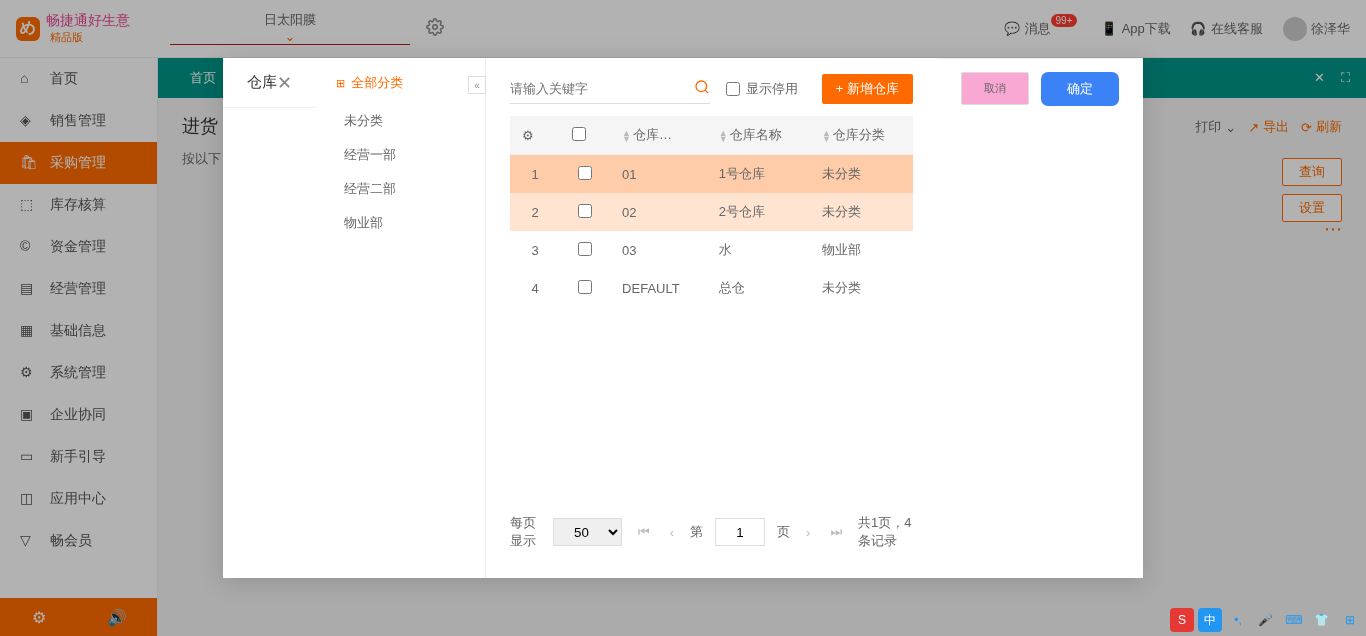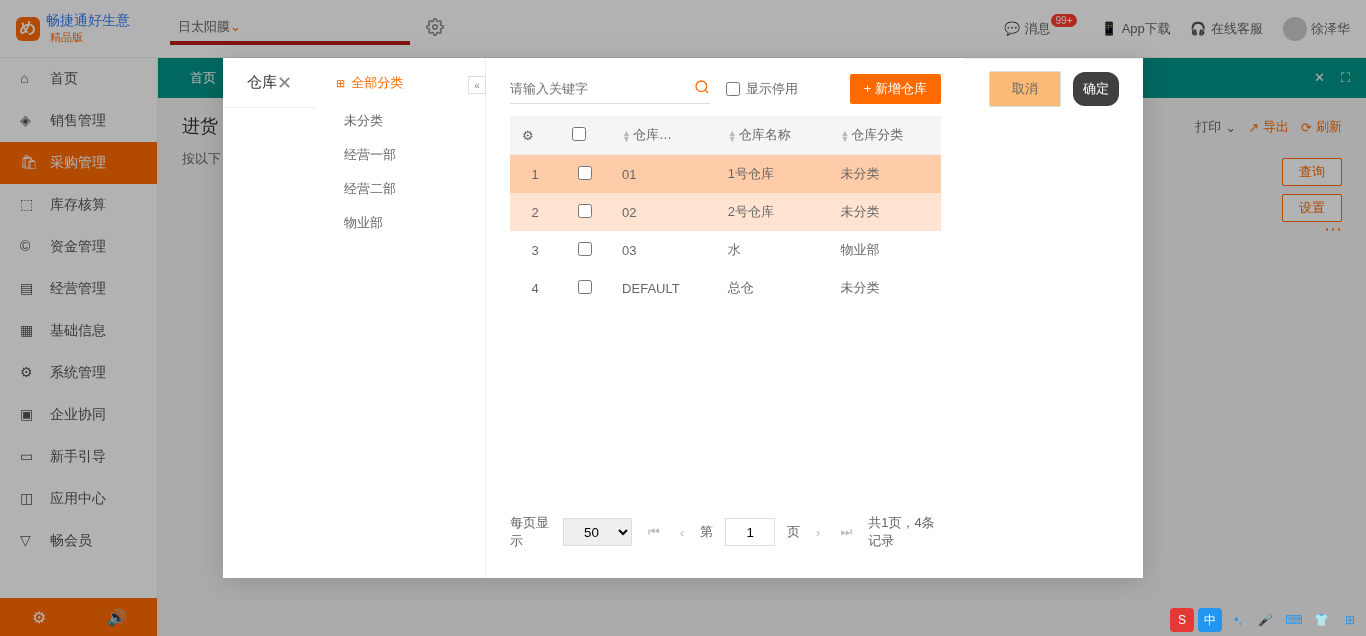--- a/index.html
+++ b/index.html
@@ -2,23 +2,23 @@
 <html><head>
   <meta charset="utf-8">
   <style>
     * { margin: 0; padding: 0; box-sizing: border-box; font-family: -apple-system, BlinkMacSystemFont, "Segoe UI", "Microsoft YaHei", sans-serif; }
     body { width: 1366px; height: 636px; overflow: hidden; background: #fff; position: relative; }
     
     
     .top-header { height: 58px; display: flex; align-items: center; padding: 0 16px; border-bottom: 1px solid #eee; }
     .logo { display: flex; align-items: center; gap: 6px; }
     .logo-icon { width: 24px; height: 24px; background: #ff6a00; border-radius: 6px; display: flex; align-items: center; justify-content: center; color: #fff; font-weight: bold; font-size: 16px; }
-    .logo-text { color: #3b82f6; font-size: 14px; font-weight: 500; }
+    .logo-text { color: #ec4899; font-size: 14px; font-weight: 500; }
     .logo-sub { color: #ff6a00; font-size: 11px; margin-left: 4px; }
-    .dropdown-input { margin-left: 40px; width: 240px; height: 32px; border: none; border-bottom: 4px solid #b91c1c; display: flex; align-items: center; justify-content: flex-start; padding: 0 8px; color: #666; font-size: 13px; }
+    .dropdown-input { margin-left: 40px; width: 240px; height: 32px; border: none; border-bottom: 1px solid #b91c1c; display: flex; align-items: center; justify-content: flex-end; padding: 0 8px; color: #666; font-size: 13px; flex-direction: column; }
     .gear-btn { margin-left: 16px; color: #888; cursor: pointer; }
     .primary-btn { margin-left: 16px; background: #ff6a00; color: #fff; padding: 8px 18px; border: none; border-radius: 2px; font-size: 13px; cursor: pointer; }
     .header-right { margin-left: auto; display: flex; align-items: center; gap: 20px; color: #666; font-size: 13px; }
     .header-item { display: flex; align-items: center; gap: 4px; cursor: pointer; }
     .badge { background: #ff3b30; color: #fff; font-size: 10px; padding: 1px 5px; border-radius: 8px; position: relative; top: -8px; left: -4px; }
     .avatar { width: 24px; height: 24px; background: #ccc; border-radius: 50%; }
     
     
     .left-sidebar { position: absolute; left: 0; top: 58px; bottom: 0; width: 158px; background: #fff; border-right: 1px solid #eee; display: flex; flex-direction: column; }
     .nav-item { display: flex; align-items: center; gap: 12px; padding: 12px 20px; color: #555; font-size: 14px; cursor: pointer; }
@@ -66,22 +66,22 @@
     .sort-icon { color: #bbb; font-size: 9px; display: inline-flex; flex-direction: column; line-height: 6px; margin-right: 2px; vertical-align: middle; }
     .row-num { text-align: center; width: 50px; }
     .cb-cell { text-align: center; width: 50px; }
     
     .pagination { display: flex; align-items: center; justify-content: flex-end; gap: 12px; margin-top: auto; padding: 12px 0; font-size: 13px; color: #666; }
     .page-input { width: 50px; height: 28px; border: 1px solid #ddd; text-align: center; }
     .page-select { height: 28px; border: 1px solid #ddd; padding: 0 16px; }
     .page-nav { color: #bbb; cursor: pointer; padding: 0 4px; }
     
     .modal-footer { height: 60px; display: flex; align-items: center; justify-content: flex-end; gap: 12px; padding: 0 24px; border-top: 1px solid #eee; }
-    .btn-cancel { border: 1px solid #ddd; background: #fdba74; color: #666; padding: 8px 22px; border-radius: 2px; font-size: 13px; cursor: pointer; }
-    .btn-confirm { background: #404040; color: #fff; border: none; padding: 8px 10px; border-radius: 12px; font-size: 13px; cursor: pointer; }
+    .btn-cancel { border: 1px solid #ddd; background: #f9a8d4; color: #666; padding: 8px 22px; border-radius: 2px; font-size: 11px; cursor: pointer; }
+    .btn-confirm { background: #3b82f6; color: #fff; border: none; padding: 8px 26px; border-radius: 7px; font-size: 13px; cursor: pointer; }
     
     input[type="checkbox"] { width: 14px; height: 14px; cursor: pointer; }
     
     
     .taskbar { position: absolute; right: 4px; bottom: 4px; display: flex; gap: 4px; z-index: 200; }
     .task-icon { width: 24px; height: 24px; border-radius: 4px; display: flex; align-items: center; justify-content: center; font-size: 12px; color: #fff; }
   </style>
 </head>
 <body>
 

